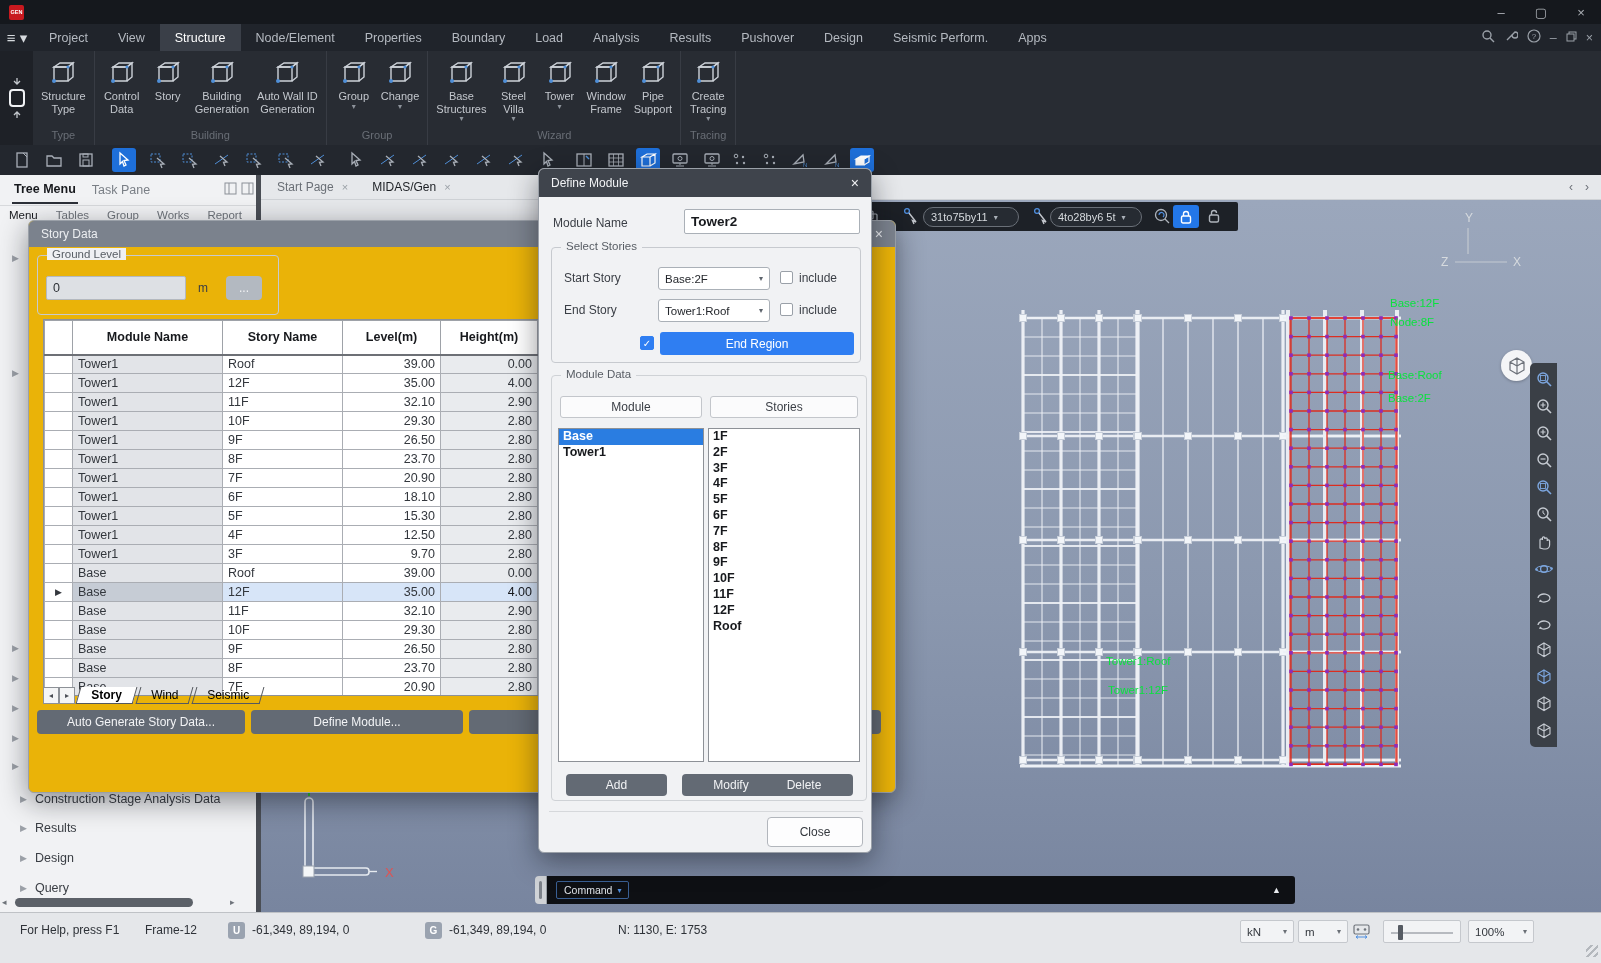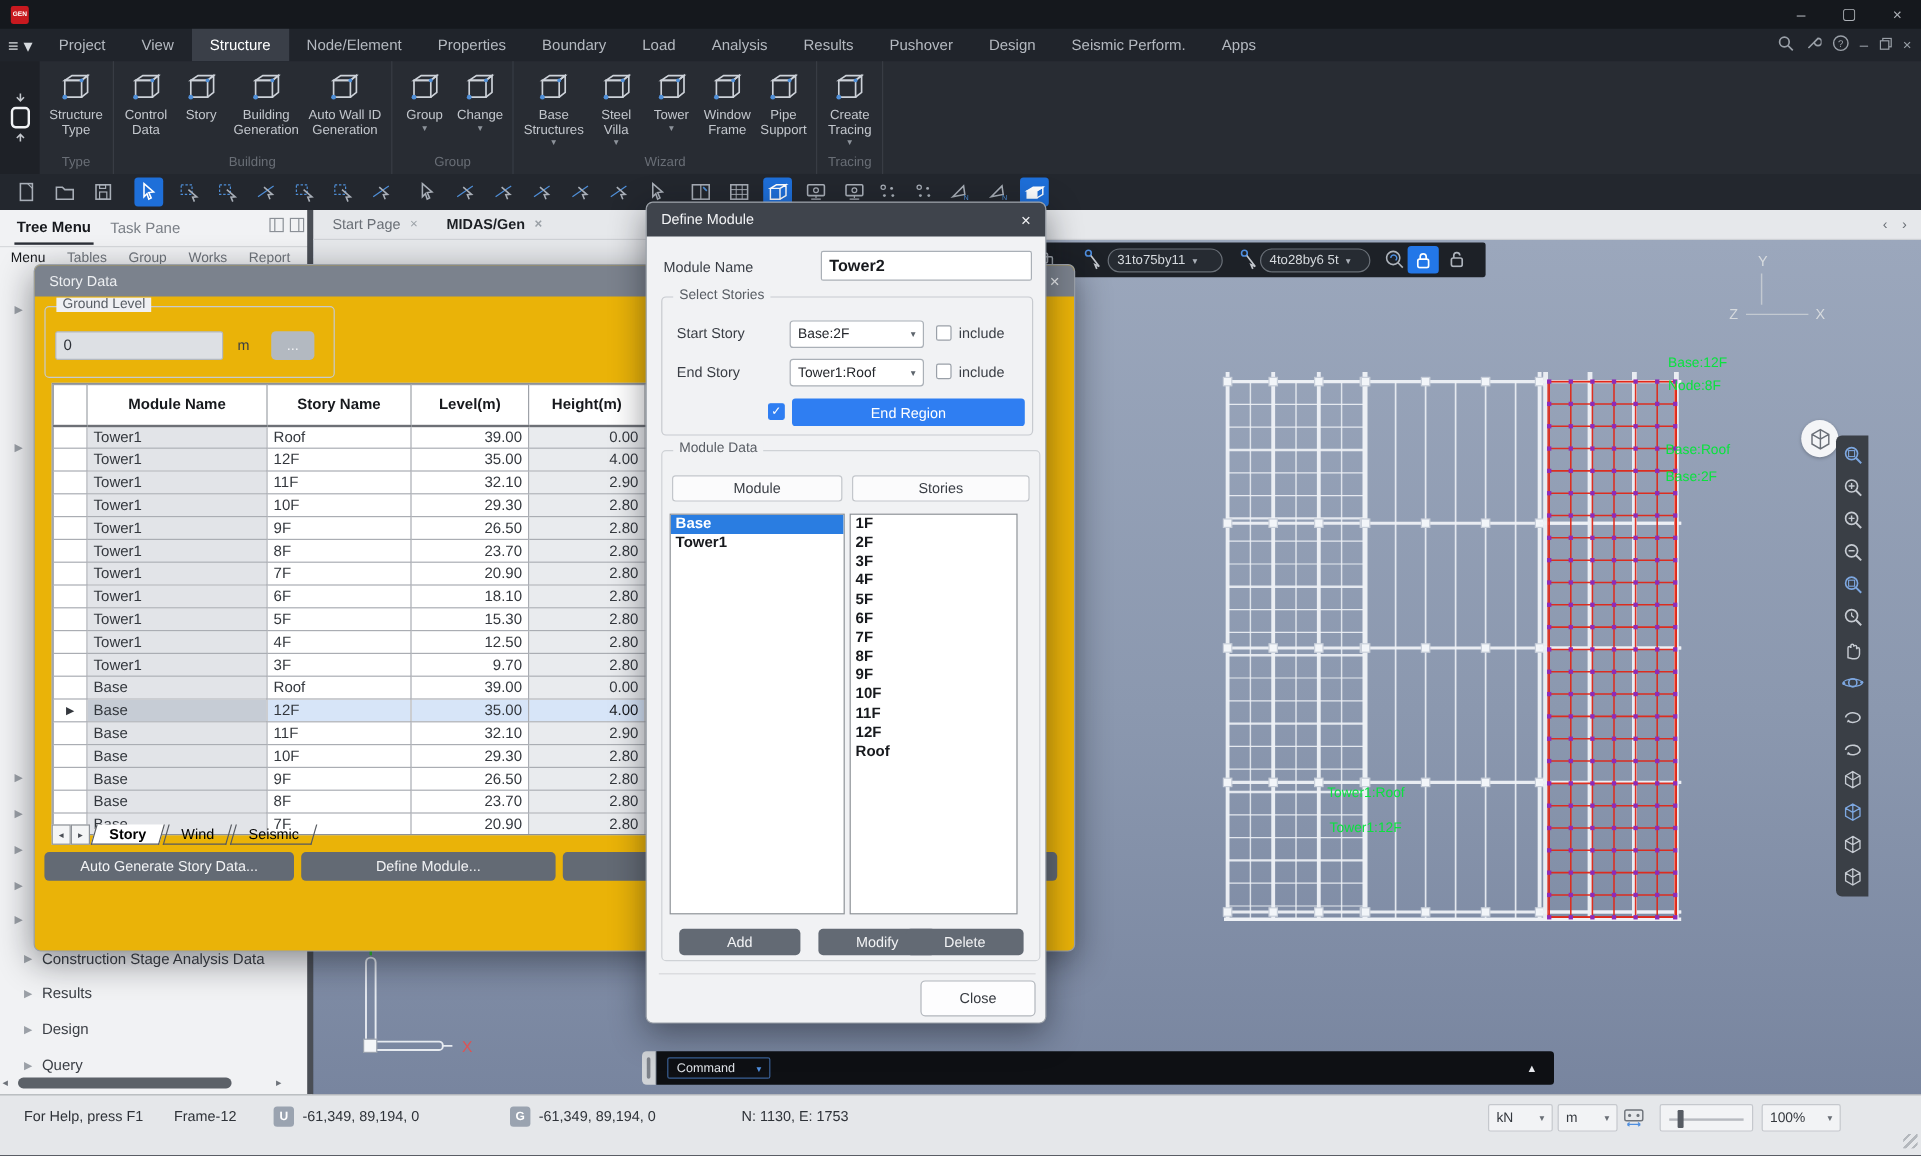--- a/index.html
+++ b/index.html
@@ -45,38 +45,38 @@
   .tw{color:#9ba0a7;font-size:9px;margin:0 8px 0 20px}
   .edge-arrow{position:absolute;left:12px;color:#9ba0a7;font-size:9px}
   .lp-hscroll{position:absolute;left:2px;top:722px;width:252px;height:12px}
   .lp-thumb{position:absolute;left:13px;top:1px;width:178px;height:9px;background:#5c6168;border-radius:5px}
   .lp-arr{position:absolute;top:0;color:#6e737a;font-size:9px}
   .splitter{position:absolute;left:256px;top:175px;width:5px;height:737px;background:#4a4e55}
   
   .doctabs{position:absolute;left:261px;top:175px;width:1340px;height:25px;background:#e6e8eb;border-bottom:1px solid #cfd2d6;display:flex;align-items:center;font-size:12px;color:#6a6f76}
   .doctab{display:flex;align-items:center;padding:0 8px 0 16px;height:25px}
   .doctab .x{margin-left:8px;color:#9aa0a6;font-size:11px}
-  .doctab.active{color:#1c1f24;font-weight:bold}
+  .doctab.active{color:#1c1f24;font-weight:normal}
   .doctab-arrows{margin-left:auto;padding-right:12px;display:flex;gap:12px;font-size:12px;color:#6a6f76}
   
   .viewport{position:absolute;left:261px;top:200px;width:1340px;height:712px;background:linear-gradient(180deg,#9ba7bc 0%,#8b98af 55%,#78859f 100%);overflow:hidden}
   .vp-lightstrip{position:absolute;left:0;top:0;width:279px;height:31px;background:#e6e8eb}
   .view-toolbar{position:absolute;left:279px;top:2px;width:698px;height:29px;background:#1d2127;border-radius:2px;}
   .vtb-pill{position:absolute;top:5px;height:20px;background:#262b32;border:1px solid #6a7078;border-radius:10px;color:#d6dade;font-size:11px;display:flex;align-items:center;padding:0 7px;gap:6px}
   .vtb-pill .dd{font-size:8px;color:#aab0b8}
   .vtb-lockbtn{position:absolute;top:3px;width:26px;height:23px;background:#2377e8;border-radius:3px;display:flex;align-items:center;justify-content:center}
   .greenlabel{position:absolute;color:#0ae23e;font-size:11.5px;white-space:nowrap}
   .viewcube{position:absolute;left:1240px;top:150px;width:31px;height:31px;background:#f4f5f7;border-radius:50%;display:flex;align-items:center;justify-content:center;box-shadow:0 1px 3px rgba(0,0,0,.25)}
   .vtools{position:absolute;left:1269px;top:163px;width:27px;height:384px;background:#3a3f46;border-radius:5px 0 0 5px;display:flex;flex-direction:column;align-items:center;padding-top:3px}
   .vt-icon{width:24px;height:27px;display:flex;align-items:center;justify-content:center}
   
   .cmd-grip{position:absolute;left:535px;top:876px;width:12px;height:28px;background:#d0d3d7;border-radius:4px 0 0 4px;border-right:1px solid #9aa0a6}
   .cmd-grip:before{content:"";position:absolute;left:4px;top:5px;width:3px;height:18px;background:#7d828a;border-radius:2px}
   .cmdbar{position:absolute;left:547px;top:876px;width:748px;height:28px;background:#0e1014;border-radius:0 3px 3px 0}
-  .cmd-label{position:absolute;left:9px;top:5px;height:18px;border:1px solid #3a6095;border-radius:2px;color:#dfe3e8;font-size:10.5px;display:flex;align-items:center;padding:0 7px;gap:18px}
+  .cmd-label{position:absolute;left:9px;top:5px;height:18px;border:1px solid #3a6095;border-radius:2px;color:#dfe3e8;font-size:10.5px;display:flex;align-items:center;padding:0 7px;gap:5px}
   .cmd-label .dot{color:#4f8fe0;font-size:8px}
   .cmd-up{position:absolute;right:14px;top:9px;color:#e8eaee;font-size:9px}
   
   .statusbar{position:absolute;left:0;top:912px;width:1601px;height:51px;background:#e5e7ea;border-top:1px solid #bfc2c6;font-size:12px;color:#2e3238}
   .sb-item{position:absolute;top:10px}
   .sb-badge{position:absolute;top:9px;width:17px;height:17px;background:#9aa3b0;border-radius:3px;color:#fff;font-size:10px;font-weight:bold;display:flex;align-items:center;justify-content:center}
   .sb-pill{position:absolute;top:7px;height:23px;background:#f2f3f5;border:1px solid #c5c8cd;border-radius:2px;display:flex;align-items:center;justify-content:space-between;padding:0 6px;font-size:11.5px;color:#34383e}
   .sb-pill .dd{font-size:8px;color:#6a6f76}
   .sb-slider{position:absolute;top:7px;height:23px;background:#f2f3f5;border:1px solid #c5c8cd;border-radius:2px}
   .sb-slider .track{position:absolute;left:7px;right:7px;top:11px;height:1.5px;background:#b7bac0}
@@ -1342,21 +1342,21 @@
     </div>
 
     <div class="groupbox" style="left:12px;top:206px;width:316px;height:426px;border-color:#cfd2d6">
       <span class="gb-legend" style="background:#f1f2f4">Module Data</span>
       <div class="hdrbtn" style="position:absolute;left:8px;top:20px;width:142px;height:22px">Module</div>
       <div class="hdrbtn" style="position:absolute;left:158px;top:20px;width:148px;height:22px">Stories</div>
       <div class="listbox" style="left:6px;top:52px;width:146px;height:334px" id="module-list">
           <div class="li selected">Base</div>
           <div class="li">Tower1</div>
         </div>
-      <div class="listbox" style="left:156px;top:52px;width:140px;height:334px" id="stories-list">
+      <div class="listbox" style="left:156px;top:52px;width:152px;height:334px" id="stories-list">
           <div class="li">1F</div>
           <div class="li">2F</div>
           <div class="li">3F</div>
           <div class="li">4F</div>
           <div class="li">5F</div>
           <div class="li">6F</div>
           <div class="li">7F</div>
           <div class="li">8F</div>
           <div class="li">9F</div>
           <div class="li">10F</div>

